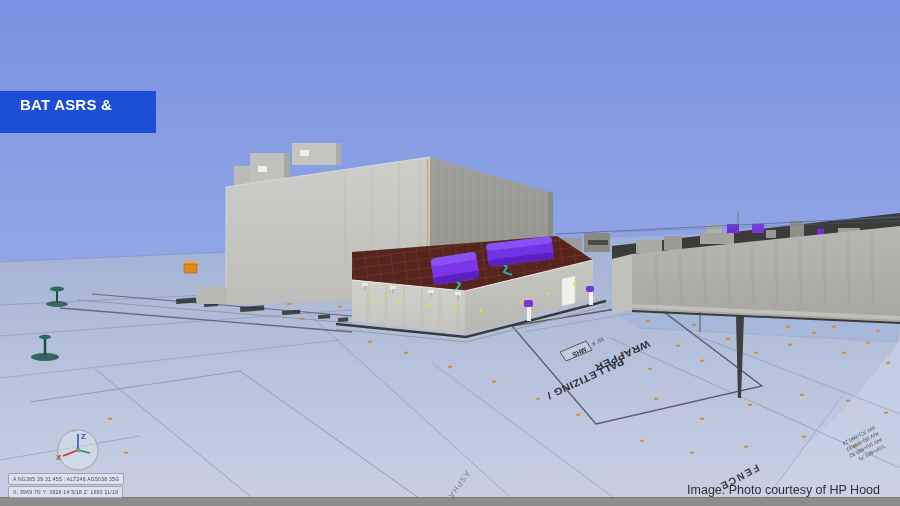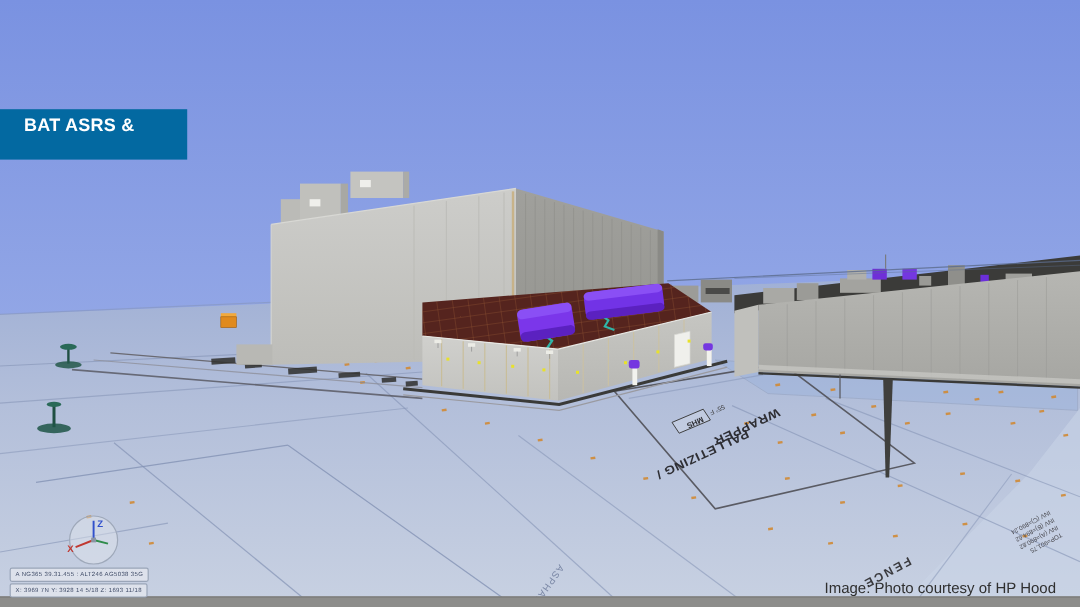--- a/index.html
+++ b/index.html
@@ -4,21 +4,21 @@
 <style>
   html,body{margin:0;padding:0;background:#222;}
   .stage{
     position:relative;width:900px;height:506px;overflow:hidden;
     font-family:"Liberation Sans",sans-serif;
     -webkit-font-smoothing:antialiased;
   }
   #scene{position:absolute;left:0;top:0;z-index:1;}
   .badge{
     position:absolute;left:0;top:91px;width:156px;height:42px;z-index:3;
-    background:#0369a1;color:#fff;font-weight:bold;font-size:15px;line-height:19px;
+    background:#1d4ed8;color:#fff;font-weight:bold;font-size:15px;line-height:19px;
     padding:4px 0 0 20px;box-sizing:border-box;letter-spacing:.2px;
   }
   .gizmo{position:absolute;left:54px;top:426px;z-index:3;}
   .pill{
     position:absolute;left:8px;z-index:3;background:rgba(222,227,235,.92);
     border:1px solid #9aa5b8;border-radius:2px;color:#3e4a66;
     font-size:5px;line-height:8px;padding:1px 4px;letter-spacing:.3px;white-space:nowrap;
   }
   .pill1{top:473px;}
   .pill2{top:486px;}

